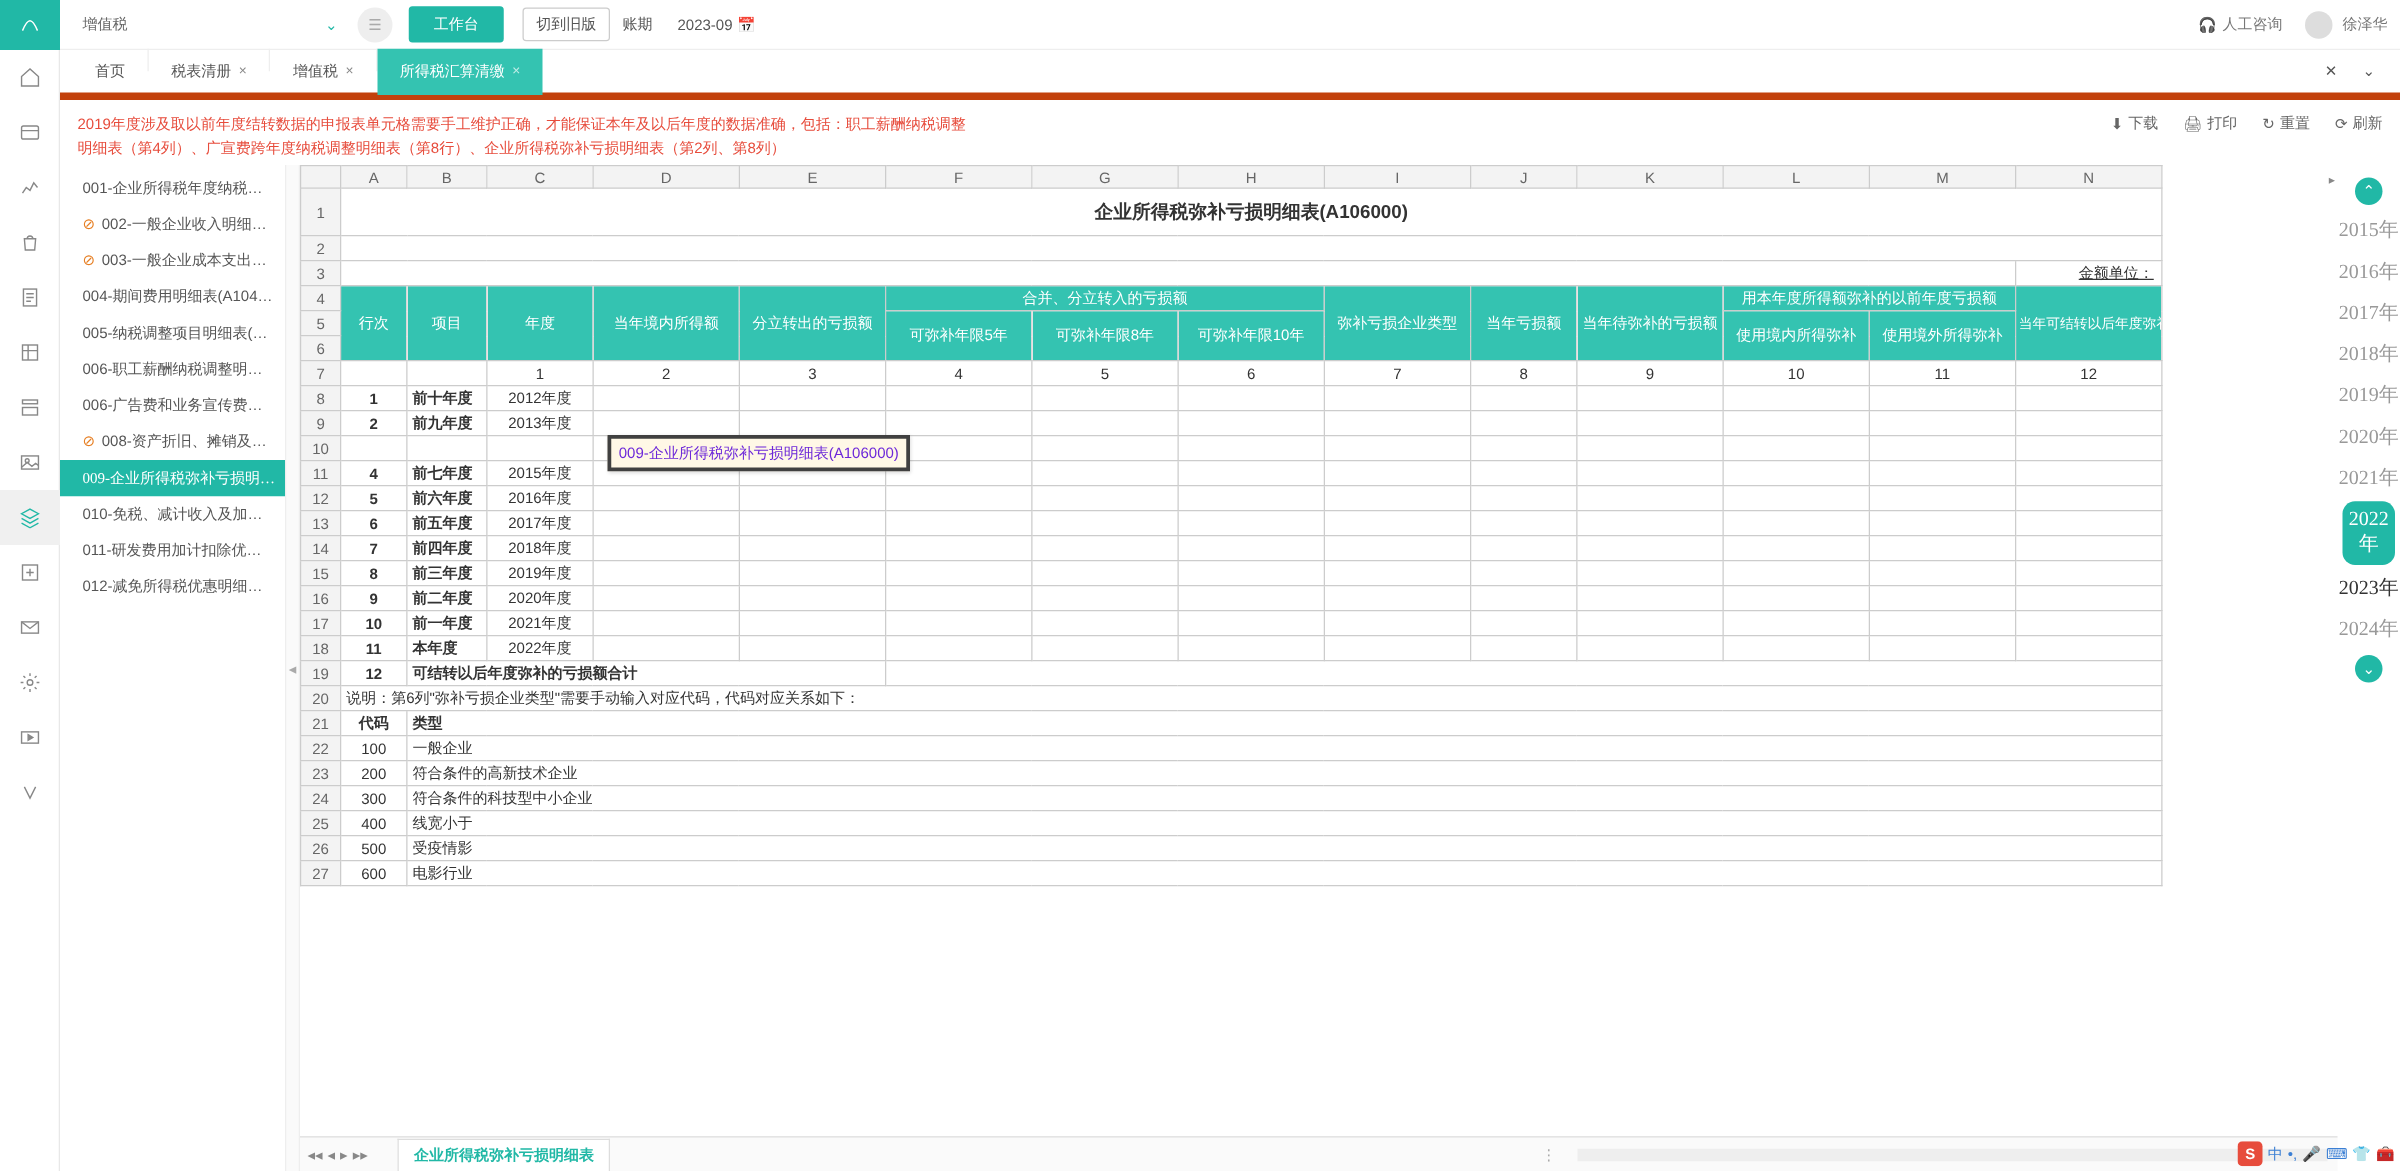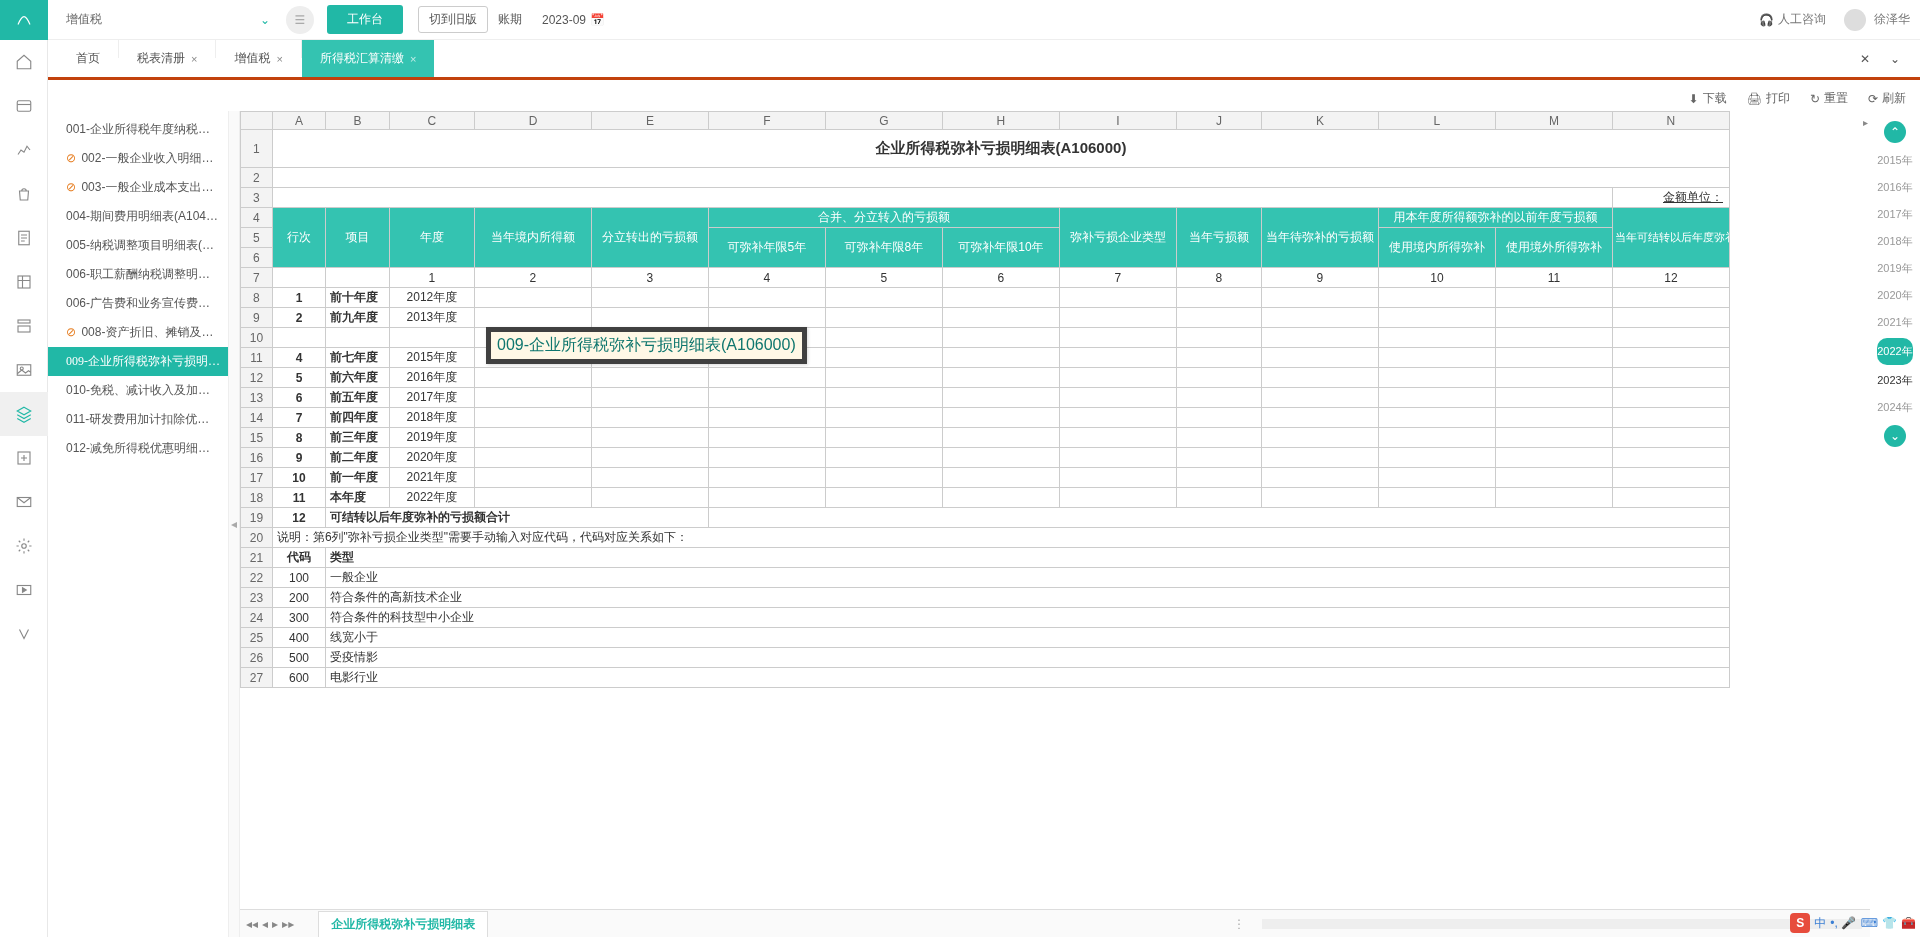--- a/index.html
+++ b/index.html
@@ -19,21 +19,21 @@
 .topbar .circle-btn { width: 28px; height: 28px; border-radius: 14px; background: #eee; margin: 0 8px; display: flex; align-items: center; justify-content: center; color: #aaa; }
 .topbar .workbench { background: #21b8a6; color: #fff; padding: 6px 20px; border-radius: 3px; margin: 0 5px; }
 .topbar .switch-old { border: 1px solid #ccc; padding: 4px 10px; border-radius: 3px; margin: 0 10px; color: #555; }
 .topbar .period-label { color: #555; margin-right: 20px; }
 .topbar .period-val { color: #555; }
 .topbar .cal-icon { color: #21b8a6; margin-left: 4px; }
 .topbar .spacer { flex: 1; }
 .topbar .right-item { margin-left: 18px; color: #777; display: flex; align-items: center; gap: 4px; }
 .topbar .avatar { width: 22px; height: 22px; border-radius: 11px; background: #ddd; display: inline-block; margin-right: 4px; }
 
-.tabbar { height: 40px; display: flex; align-items: center; padding: 0 10px; border-bottom: 3px solid #c2410c; }
+.tabbar { height: 40px; display: flex; align-items: center; padding: 0 10px; border-bottom: 6px solid #c2410c; }
 .tabbar .tab { padding: 10px 18px; color: #555; display: flex; align-items: center; gap: 6px; }
 .tabbar .tab.active { background: #34c3b1; color: #fff; }
 .tabbar .tab .close { font-size: 11px; opacity: .7; }
 .tabbar .sep { width: 1px; height: 18px; background: #eee; }
 .tabbar .spc { flex: 1; }
 .tabbar .x-btn { padding: 0 10px; color: #555; }
 
 .content { flex: 1; display: flex; }
 .notice-toolbar { display: flex; padding: 10px 14px 4px; align-items: flex-start; }
 .notice { color: #e74c3c; font-size: 12px; line-height: 1.6; max-width: 720px; }
@@ -50,29 +50,29 @@
 .grid-wrap { flex: 1; overflow: hidden; position: relative; }
 table.grid { border-collapse: collapse; table-layout: fixed; width: 1490px; }
 table.grid th, table.grid td { border: 1px solid #ccc; height: 20px; font-size: 12px; text-align: center; background: #fff; padding: 0 2px; white-space: nowrap; overflow: hidden; }
 table.grid th.colhdr { background: #f3f3f3; color: #666; font-weight: normal; height: 18px; }
 table.grid td.rowhdr { background: #f3f3f3; color: #666; width: 30px; }
 table.grid td.teal { background: #34c3b1; color: #fff; }
 table.grid td.title-row { font-weight: bold; font-size: 15px; height: 38px; }
 table.grid td.left { text-align: left; padding-left: 4px; }
 table.grid td.right { text-align: right; padding-right: 6px; text-decoration: underline; }
 
-.tooltip { position: absolute; left: 246px; top: 216px; background: #fff8e6; border:5px solid #404040; padding: 3px 6px; font-size: 16px; color: #0f766e; box-shadow: 1px 1px 3px rgba(0,0,0,.15); z-index: 10; }
+.tooltip { position: absolute; left: 246px; top: 216px; background: #fff8e6; border:3px solid #404040; padding: 3px 6px; font-size: 12px; color: #6d28d9; box-shadow: 1px 1px 3px rgba(0,0,0,.15); z-index: 10; }
 
 .bottom-tabs { height: 28px; display: flex; align-items: center; border-top: 1px solid #ddd; background: #fafafa; }
 .bottom-tabs .nav { display:flex; gap:4px; padding:0 6px; color:#888; }
 .bottom-tabs .btab { color: #21b8a6; padding: 4px 12px; border: 1px solid #ddd; border-bottom: none; background: #fff; margin-left: 18px; font-weight: bold; }
 .bottom-tabs .sep-col { margin-left: auto; width: 30px; text-align:center; color:#aaa; }
 
 .year-rail { width: 50px; background: #fff; display: flex; flex-direction: column; align-items: center; padding-top: 6px; gap: 0; }
-.year-rail .yr { width: 100%; text-align: center; padding: 6px 0; color: #999; font-size: 11px; cursor: pointer; }
+.year-rail .yr { width: 100%; text-align: center; padding: 6px 0; color: #999; font-size: 16px; cursor: pointer; font-family: Liberation Serif, serif; }
 .year-rail .yr.active { background: #21b8a6; color: #fff; border-radius: 10px; margin: 2px 4px; width: calc(100% - 8px); }
 .year-rail .yr.cur { color: #333; }
 .year-rail .rbtn { width: 22px; height: 22px; border-radius: 11px; background: #21b8a6; color: #fff; display: flex; align-items: center; justify-content: center; margin: 4px 0; }
 
 .taskbar-ime { position: fixed; right: 4px; bottom: 4px; display: flex; gap: 4px; align-items: center; }
 .taskbar-ime span { font-size: 12px; color: #3b7fd4; }
 .taskbar-ime .s-icon { background: #e74c3c; color: #fff; width: 20px; height: 20px; border-radius: 4px; display: flex; align-items: center; justify-content: center; font-weight: bold; }
 
 .expand-tri { position:absolute; right:2px; top:6px; color:#888; font-size:10px; }
 </style>
@@ -211,20 +211,21 @@
             <span>所得税汇算清缴</span>
             <span class="close">×</span>
           </div>
         </div>
       <div class="spc"></div>
       <div class="x-btn">✕</div>
       <div class="x-btn">⌄</div>
     </div>
 
     <div class="notice-toolbar">
+      <div class="notice">2019年度涉及取以前年度结转数据的申报表单元格需要手工维护正确，才能保证本年及以后年度的数据准确，包括：职工薪酬纳税调整明细表（第4列）、广宣费跨年度纳税调整明细表（第8行）、企业所得税弥补亏损明细表（第2列、第8列）</div>
       <div class="tools">
         <div class="ti">
             <span>⬇</span>
             <span>下载</span>
           </div>
         <div class="ti">
             <span>🖨</span>
             <span>打印</span>
           </div>
         <div class="ti">

